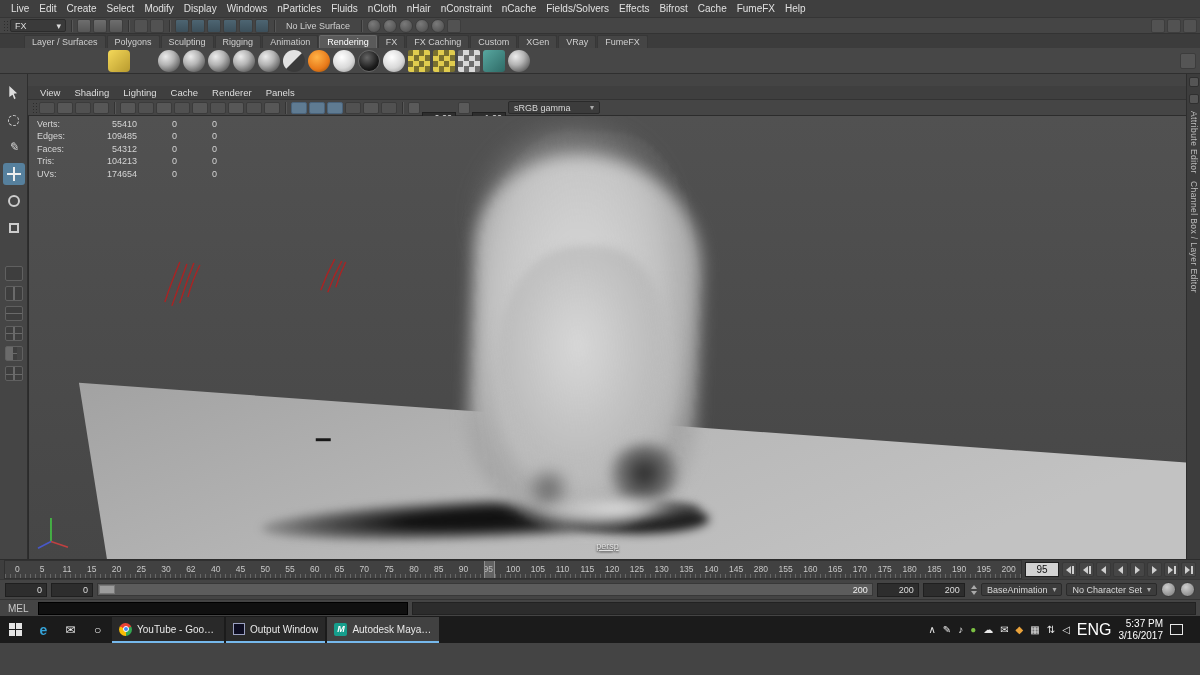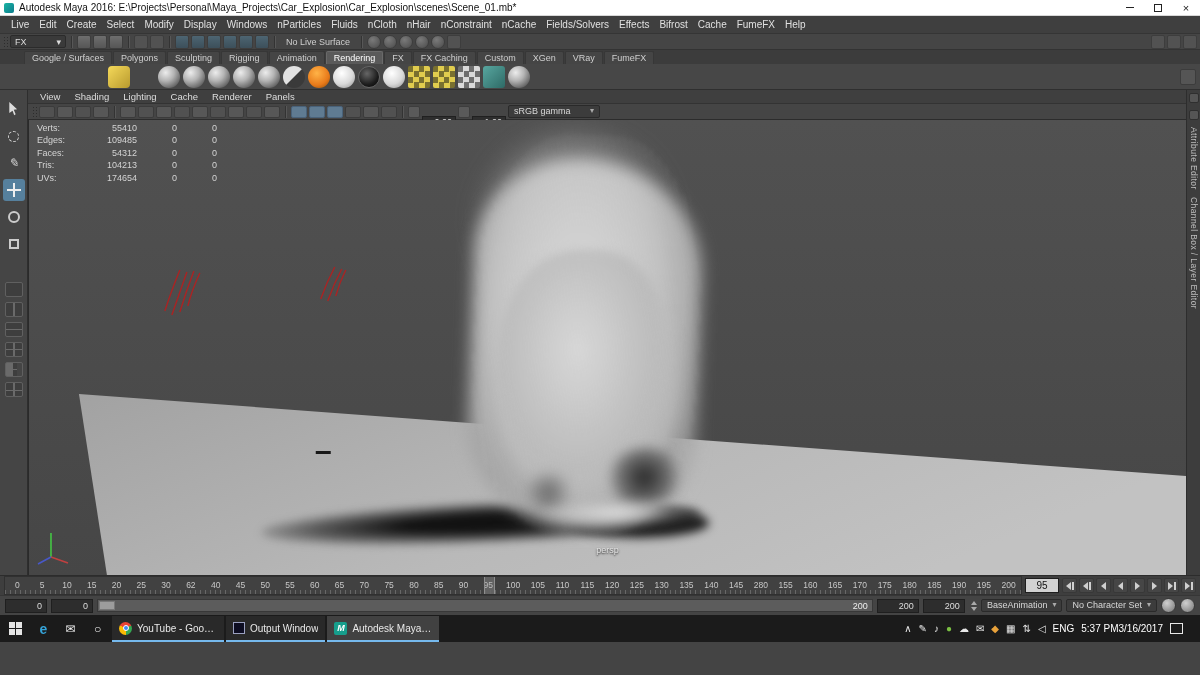--- a/index.html
+++ b/index.html
@@ -74,29 +74,29 @@
   .lay.l2h { background:linear-gradient(#3e3e3e 0 45%,#6a6a6a 45% 55%,#3e3e3e 55%); }
   .lay.l4  { background:linear-gradient(90deg,transparent 0 45%,#6a6a6a 45% 55%,transparent 55%),
                         linear-gradient(#3e3e3e 0 45%,#6a6a6a 45% 55%,#3e3e3e 55%); }
   .lay.l3l { background:linear-gradient(90deg,#6a6a6a 45%,transparent 45%) 0 0/100% 100% no-repeat,
                         linear-gradient(#3e3e3e 0 45%,#6a6a6a 45% 55%,#3e3e3e 55%) 55% 0/45% 100% no-repeat; }
   .lay.l3b { background:linear-gradient(transparent 0 55%,#6a6a6a 55% 65%,transparent 65%),
                         linear-gradient(90deg,#3e3e3e 0 45%,#6a6a6a 45% 55%,#3e3e3e 55%); }
 
   
   .center { flex:1; min-width:0; display:flex; flex-direction:column; }
-  .panelbar { height:14px; background:#3f3f3f; border-bottom:1px solid #333; display:flex; align-items:center; padding-left:6px; gap:2px; }
+  .panelbar { height:14px; background:#3f3f3f; border-bottom:1px solid #333; display:flex; align-items:center; padding-left:6px; gap:2px;margin-top:12px; }
   .panel-menu-item { font-size:9.5px; color:#ddd; padding:0 6px; }
   .vptoolbar { height:16px; background:#454545; border-bottom:1px solid #2c2c2c; display:flex; align-items:center; gap:2px; padding:0 4px; }
   .vpi { width:16px; height:12px; background:#515151; border:1px solid #3b3b3b; border-radius:2px; flex:0 0 auto; }
   .vpi:nth-child(odd) { background:#575757; }
   .vpi.on { background:#5f7b92; border-color:#49627a; }
   .vp-field { width:34px; height:12px; background:#2e2e2e; border:1px solid #202020; color:#ddd; font-size:9px; display:flex; align-items:center; justify-content:flex-end; padding:0 3px;margin-top:20px; }
   .vp-ic { width:12px; height:12px; background:#5a5a5a; border:1px solid #3d3d3d; border-radius:2px; }
-  .dd { height:13px; background:#3c3c3c; border:1px solid #2a2a2a; border-radius:2px; color:#d8d8d8; font-size:9px; display:flex; gap:5px; padding:0 5px; white-space:nowrap; }
+  .dd { height:13px; background:#3c3c3c; border:1px solid #2a2a2a; border-radius:2px; color:#d8d8d8; font-size:9px; display:flex; align-items:center; gap:5px; padding:0 5px; white-space:nowrap; }
   .dd .arrow { font-size:8px; color:#aaa; }
   .vp-dd { width:92px; justify-content:space-between; }
 
   
   .viewport { flex:1; position:relative; overflow:hidden; background:linear-gradient(#515151,#464646); border-left:1px solid #2a2a2a; }
   .viewport svg.scene { position:absolute; inset:0; width:100%; height:100%; }
   .obj { position:absolute; }
   .shadow1 { left:232px; top:383px; width:440px; height:40px; border-radius:50%;
              background:radial-gradient(ellipse at 55% 50%, rgba(8,8,8,.95) 30%, rgba(25,25,25,.6) 55%, transparent 78%);
              filter:blur(4px); transform:rotate(-2.5deg); }
@@ -115,21 +115,21 @@
   .car-wheel { left:576px; top:328px; width:78px; height:58px; border-radius:50%;
                background:radial-gradient(circle, rgba(32,32,32,.95), rgba(60,60,60,.5) 55%, transparent 75%);
                filter:blur(6px); transform:rotate(-8deg); }
   .car-dark2 { left:492px; top:352px; width:55px; height:40px; border-radius:50%;
                background:radial-gradient(circle, rgba(70,70,70,.7), transparent 70%); filter:blur(6px); }
   .car-underlight { left:505px; top:378px; width:170px; height:30px; border-radius:50%;
                     background:radial-gradient(ellipse, rgba(228,228,228,.9), transparent 70%); filter:blur(5px); }
   .hud { position:absolute; left:8px; top:2px; display:grid; grid-template-columns:44px 56px 40px 40px;
          font-size:9px; line-height:12.4px; color:#d4d4d4; }
   .hud .hv, .hud .hc { text-align:right; }
-  .cam-label { position:absolute; left:50%; bottom:20px; transform:translateX(-50%); font-size:9px; color:#e2e2e2; text-shadow:0 1px 2px #1d1d1d; }
+  .cam-label { position:absolute; left:50%; bottom:8px; transform:translateX(-50%); font-size:9px; color:#e2e2e2; text-shadow:0 1px 2px #1d1d1d;text-decoration:underline; }
 
   
   .rstrip { width:14px; background:#3d3d3d; border-left:1px solid #2d2d2d; display:flex; flex-direction:column; align-items:center; padding-top:3px; gap:7px; }
   .rs-ic { width:10px; height:10px; background:#555; border:1px solid #2f2f2f; border-radius:2px; flex:0 0 auto; }
   .vtab { writing-mode:vertical-rl; font-size:8.5px; color:#bdbdbd; letter-spacing:.4px; white-space:nowrap; }
 
   
   .timeline { height:20px; background:#3e3e3e; border-top:1px solid #2c2c2c; display:flex; align-items:stretch; gap:3px; padding:0 4px; }
   .ruler { position:relative; flex:1; display:flex; align-items:flex-start; padding-top:3px; background:#414141; border:1px solid #303030; }
   .ruler::after { content:""; position:absolute; left:0; right:0; bottom:0; height:4px;
@@ -181,43 +181,30 @@
   .chrome-ic { position:relative; width:13px; height:13px; border-radius:50%; flex:0 0 auto;
                background:conic-gradient(from -60deg, #ea4335 0 120deg, #34a853 120deg 240deg, #fbbc05 240deg 360deg); }
   .chrome-ic::after { content:""; position:absolute; inset:3.5px; border-radius:50%; background:#4285f4; border:1px solid #fff; }
   .output-ic { width:12px; height:12px; background:#0d0d22; border:1px solid #9aa0c0; flex:0 0 auto; }
   .maya-ic { width:13px; height:13px; background:#169e8c; border-radius:2px; color:#fff; font-size:9px; font-weight:bold;
              display:flex; align-items:center; justify-content:center; flex:0 0 auto; }
   .tray { margin-left:auto; display:flex; align-items:center; gap:7px; padding:0 5px; }
   .tray-ic { font-size:10px; color:#e8e8e8; line-height:1; }
   .tray-ic.green { color:#7bc043; }
   .tray-ic.orange { color:#e9a23b; }
-  .lang { font-size:10px; color:#fff; }
-  .clock { display:flex; flex-direction:row; align-items:flex-end; justify-content:center; font-size:10px; line-height:12px; color:#fff; }
+  .lang { font-size:16px; color:#fff; }
+  .clock { display:flex; flex-direction:column; align-items:flex-end; justify-content:center; font-size:10px; line-height:12px; color:#fff; }
   .action-ic { width:13px; height:11px; border:1px solid #e8e8e8; }
   .show-desktop { width:5px; border-left:1px solid #5a5a5a; }
 </style>
 </head>
 <body>
 
 <div class="screen">
 
-  <div class="titlebar">
-    <span class="app-ic"></span>
-    <span class="title">Autodesk Maya 2016: E:\Projects\Personal\Maya_Projects\Car_Explosion\Car_Explosion\scenes\Scene_01.mb*</span>
-    <div class="win-controls">
-      <span class="wc wc-min">
-          <i></i>
-        </span>
-      <span class="wc wc-max">
-          <i></i>
-        </span>
-      <span class="wc">×</span>
-    </div>
-  </div>
 
   <div class="menubar">
       <span class="menu-item">Live</span>
       <span class="menu-item">Edit</span>
       <span class="menu-item">Create</span>
       <span class="menu-item">Select</span>
       <span class="menu-item">Modify</span>
       <span class="menu-item">Display</span>
       <span class="menu-item">Windows</span>
       <span class="menu-item">nParticles</span>
@@ -263,21 +250,21 @@
     <span class="sli r"></span>
     <span class="sli r"></span>
     <span class="sli"></span>
     <span class="sl-spacer"></span>
     <span class="sli"></span>
     <span class="sli"></span>
     <span class="sli"></span>
   </div>
 
   <div class="shelf-tabs">
-    <span class="shelf-tab">Google / Surfaces</span>
+    <span class="shelf-tab">Layer / Surfaces</span>
     <span class="shelf-tab">Polygons</span>
     <span class="shelf-tab">Sculpting</span>
     <span class="shelf-tab">Rigging</span>
     <span class="shelf-tab">Animation</span>
     <span class="shelf-tab active">Rendering</span>
     <span class="shelf-tab">FX</span>
     <span class="shelf-tab">FX Caching</span>
     <span class="shelf-tab">Custom</span>
     <span class="shelf-tab">XGen</span>
     <span class="shelf-tab">VRay</span>
@@ -455,21 +442,21 @@
       <span class="vtab">Attribute Editor</span>
       <span class="vtab">Channel Box / Layer Editor</span>
     </div>
   </div>
 
   <div class="timeline">
     <div class="ruler">
       <div class="playhead"></div>
     <span class="tick">0</span>
         <span class="tick">5</span>
-        <span class="tick">10</span>
+        <span class="tick">11</span>
         <span class="tick">15</span>
         <span class="tick">20</span>
         <span class="tick">25</span>
         <span class="tick">30</span>
         <span class="tick">62</span>
         <span class="tick">40</span>
         <span class="tick">45</span>
         <span class="tick">50</span>
         <span class="tick">55</span>
         <span class="tick">60</span>
@@ -530,20 +517,25 @@
       <span class="arrow">▾</span>
     </span>
     <span class="dd">
       <span>No Character Set</span>
       <span class="arrow">▾</span>
     </span>
     <span class="rb"></span>
     <span class="rb"></span>
   </div>
 
+  <div class="cmdrow">
+    <span class="cmd-label">MEL</span>
+    <span class="cmd-input"></span>
+    <span class="cmd-result"></span>
+  </div>
 
 
   <div class="taskbar">
     <span class="tb-start">
         <i class="winlogo"></i>
       </span>
     <span class="tb-icon edge">e</span>
     <span class="tb-icon">✉</span>
     <span class="tb-icon">○</span>
     <span class="tb-btn">

